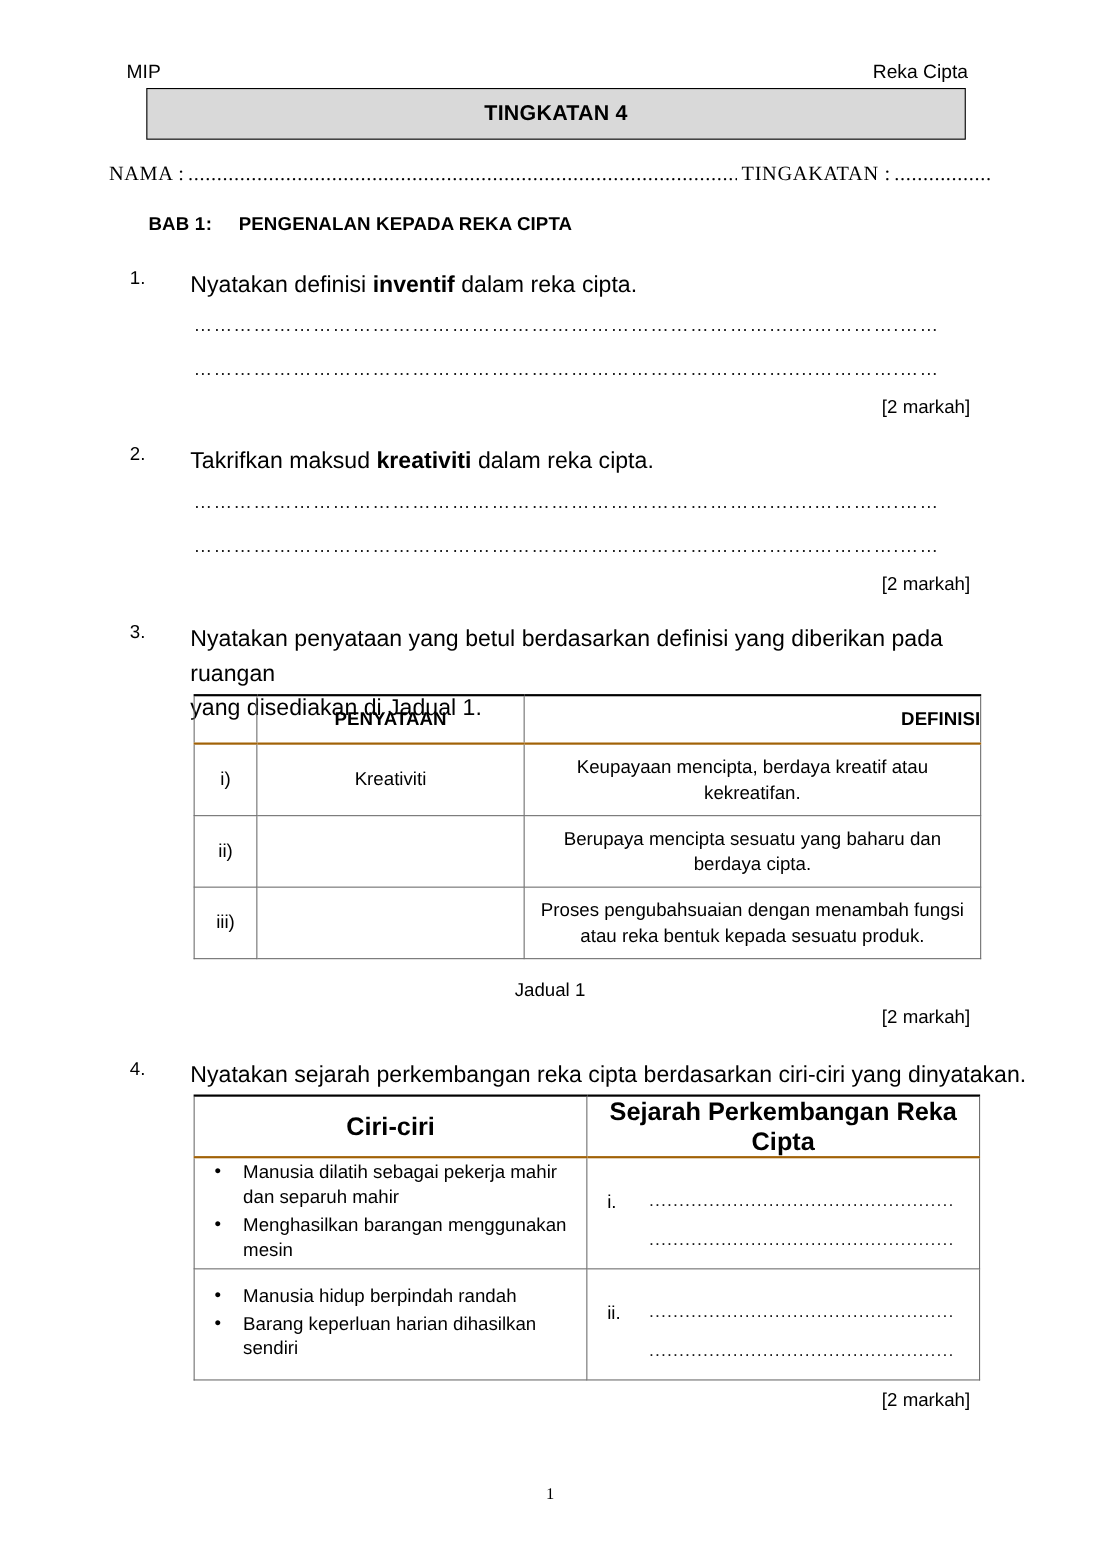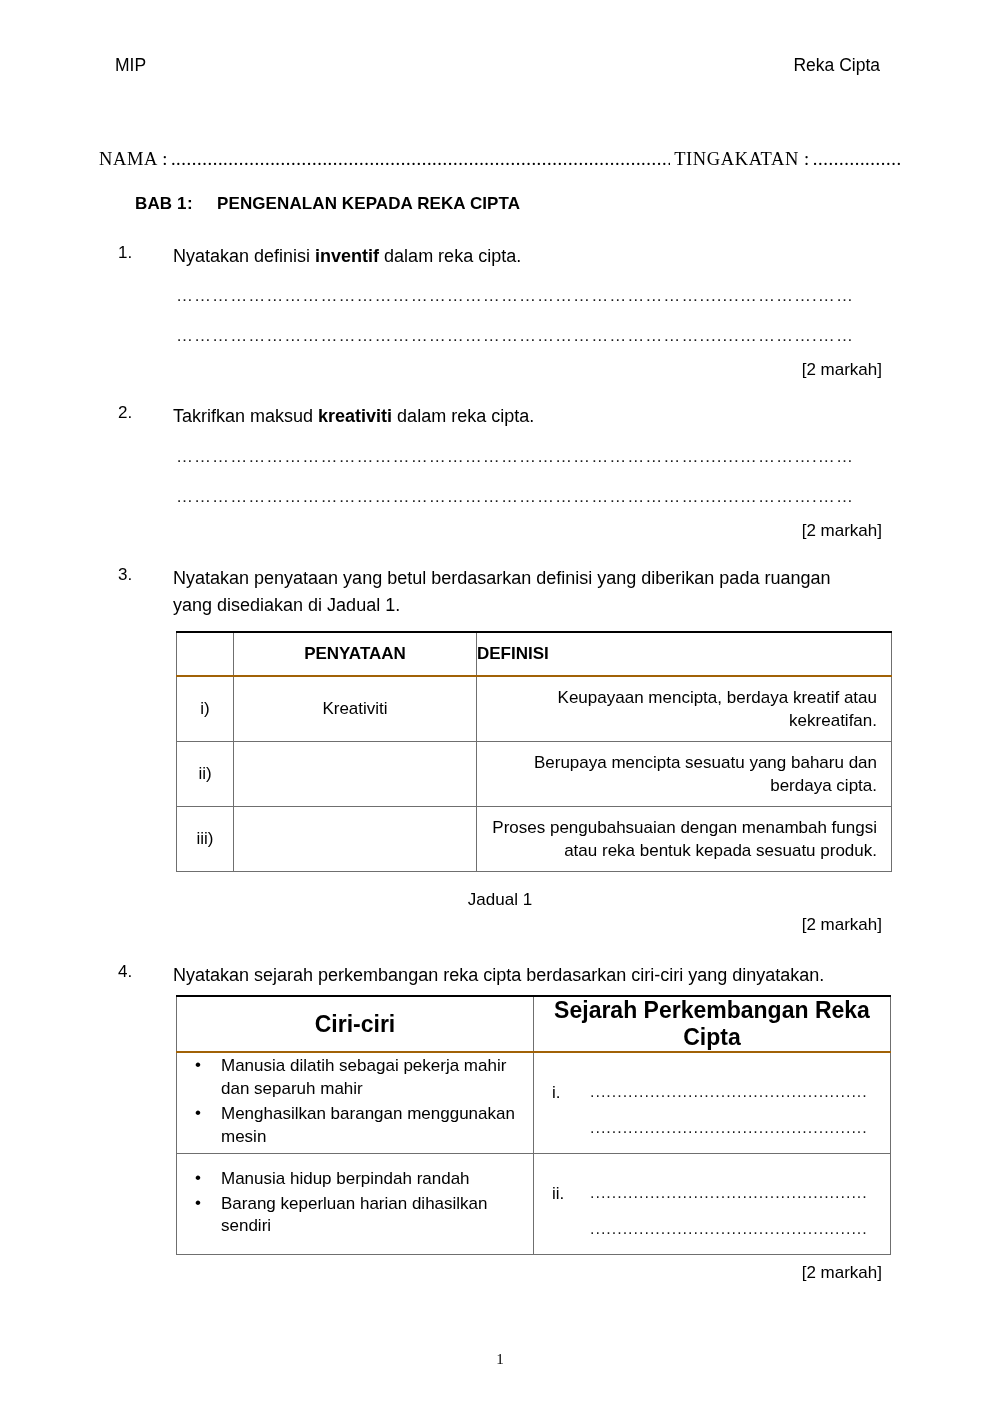--- a/index.html
+++ b/index.html
@@ -101,21 +101,21 @@
     position: absolute;
     left: 0;
     top: 0;
     width: 40px;
     font-size: 17px;
   }
   .q-text {
     position: absolute;
     left: 55px;
     top: 0;
-    font-size: 18px;
+    font-size: 21px;
     line-height: 1.5;
   }
   .q-text b { font-weight: bold; }
 
   
   .ans-line {
     position: absolute;
     font-size: 17px;
     letter-spacing: 1.05px;
     color: #1a1a1a;
@@ -147,21 +147,21 @@
 
   
   .tbl1 {
     position: absolute;
     left: 176px;
     top: 631px;
     width: 712px;
   }
   .tbl1 .c-rom  { width: 56px;  text-align: center; font-size: 17px; }
   .tbl1 .c-peny { width: 242px; text-align: center; font-size: 17px; }
-  .tbl1 .c-defi { width: 414px; text-align: right; font-size: 17px; }
+  .tbl1 .c-defi { width: 414px; text-align: center; font-size: 17px; }
   .tbl1 thead th { height: 42px; font-weight: bold; font-size: 17px; }
   .tbl1 tbody td { height: 64px; }
   .tbl1 .c-defi-inner { padding: 0 14px; line-height: 1.38; }
 
   .jadual-cap {
     position: absolute;
     left: 0;
     top: 890px;
     width: 1000px;
     text-align: center;
@@ -243,20 +243,23 @@
 </head>
 <body>
 
 <div class="page">
 
   <div class="header-row">
     <span>MIP</span>
     <span>Reka Cipta</span>
   </div>
 
+  <div class="banner">
+    <span class="banner-title">TINGKATAN 4</span>
+  </div>
 
   <div class="nama-line">
     <span class="nama-label">NAMA :</span>
     <span class="dots-fill-1 dots-nama">..................................................................................................................</span>
     <span class="ting-label">TINGAKATAN :</span>
     <span class="dots-fill-1 dots-ting">.................</span>
   </div>
 
   <div class="bab-heading">
     <span class="bab-colon">BAB 1</span><span class="bab-sep">:</span><span>PENGENALAN KEPADA REKA CIPTA</span>
@@ -284,21 +287,21 @@
       <span>Nyatakan penyataan yang betul berdasarkan definisi yang diberikan pada ruangan</span><br>
       <span>yang disediakan di Jadual 1.</span>
     </span>
   </div>
 
   <table class="doc-table tbl1">
     <thead>
       <tr>
         <th class="c-rom"></th>
         <th class="c-peny">PENYATAAN</th>
-        <th class="c-defi" style="text-align:left;">DEFINISI</th>
+        <th class="c-defi" style="text-align:right;">DEFINISI</th>
       </tr>
     </thead>
     <tbody>
       <tr>
         <td class="c-rom">i)</td>
         <td class="c-peny">Kreativiti</td>
         <td class="c-defi">
             <div class="c-defi-inner">Keupayaan mencipta, berdaya kreatif atau kekreatifan.</div>
           </td>
       </tr>

